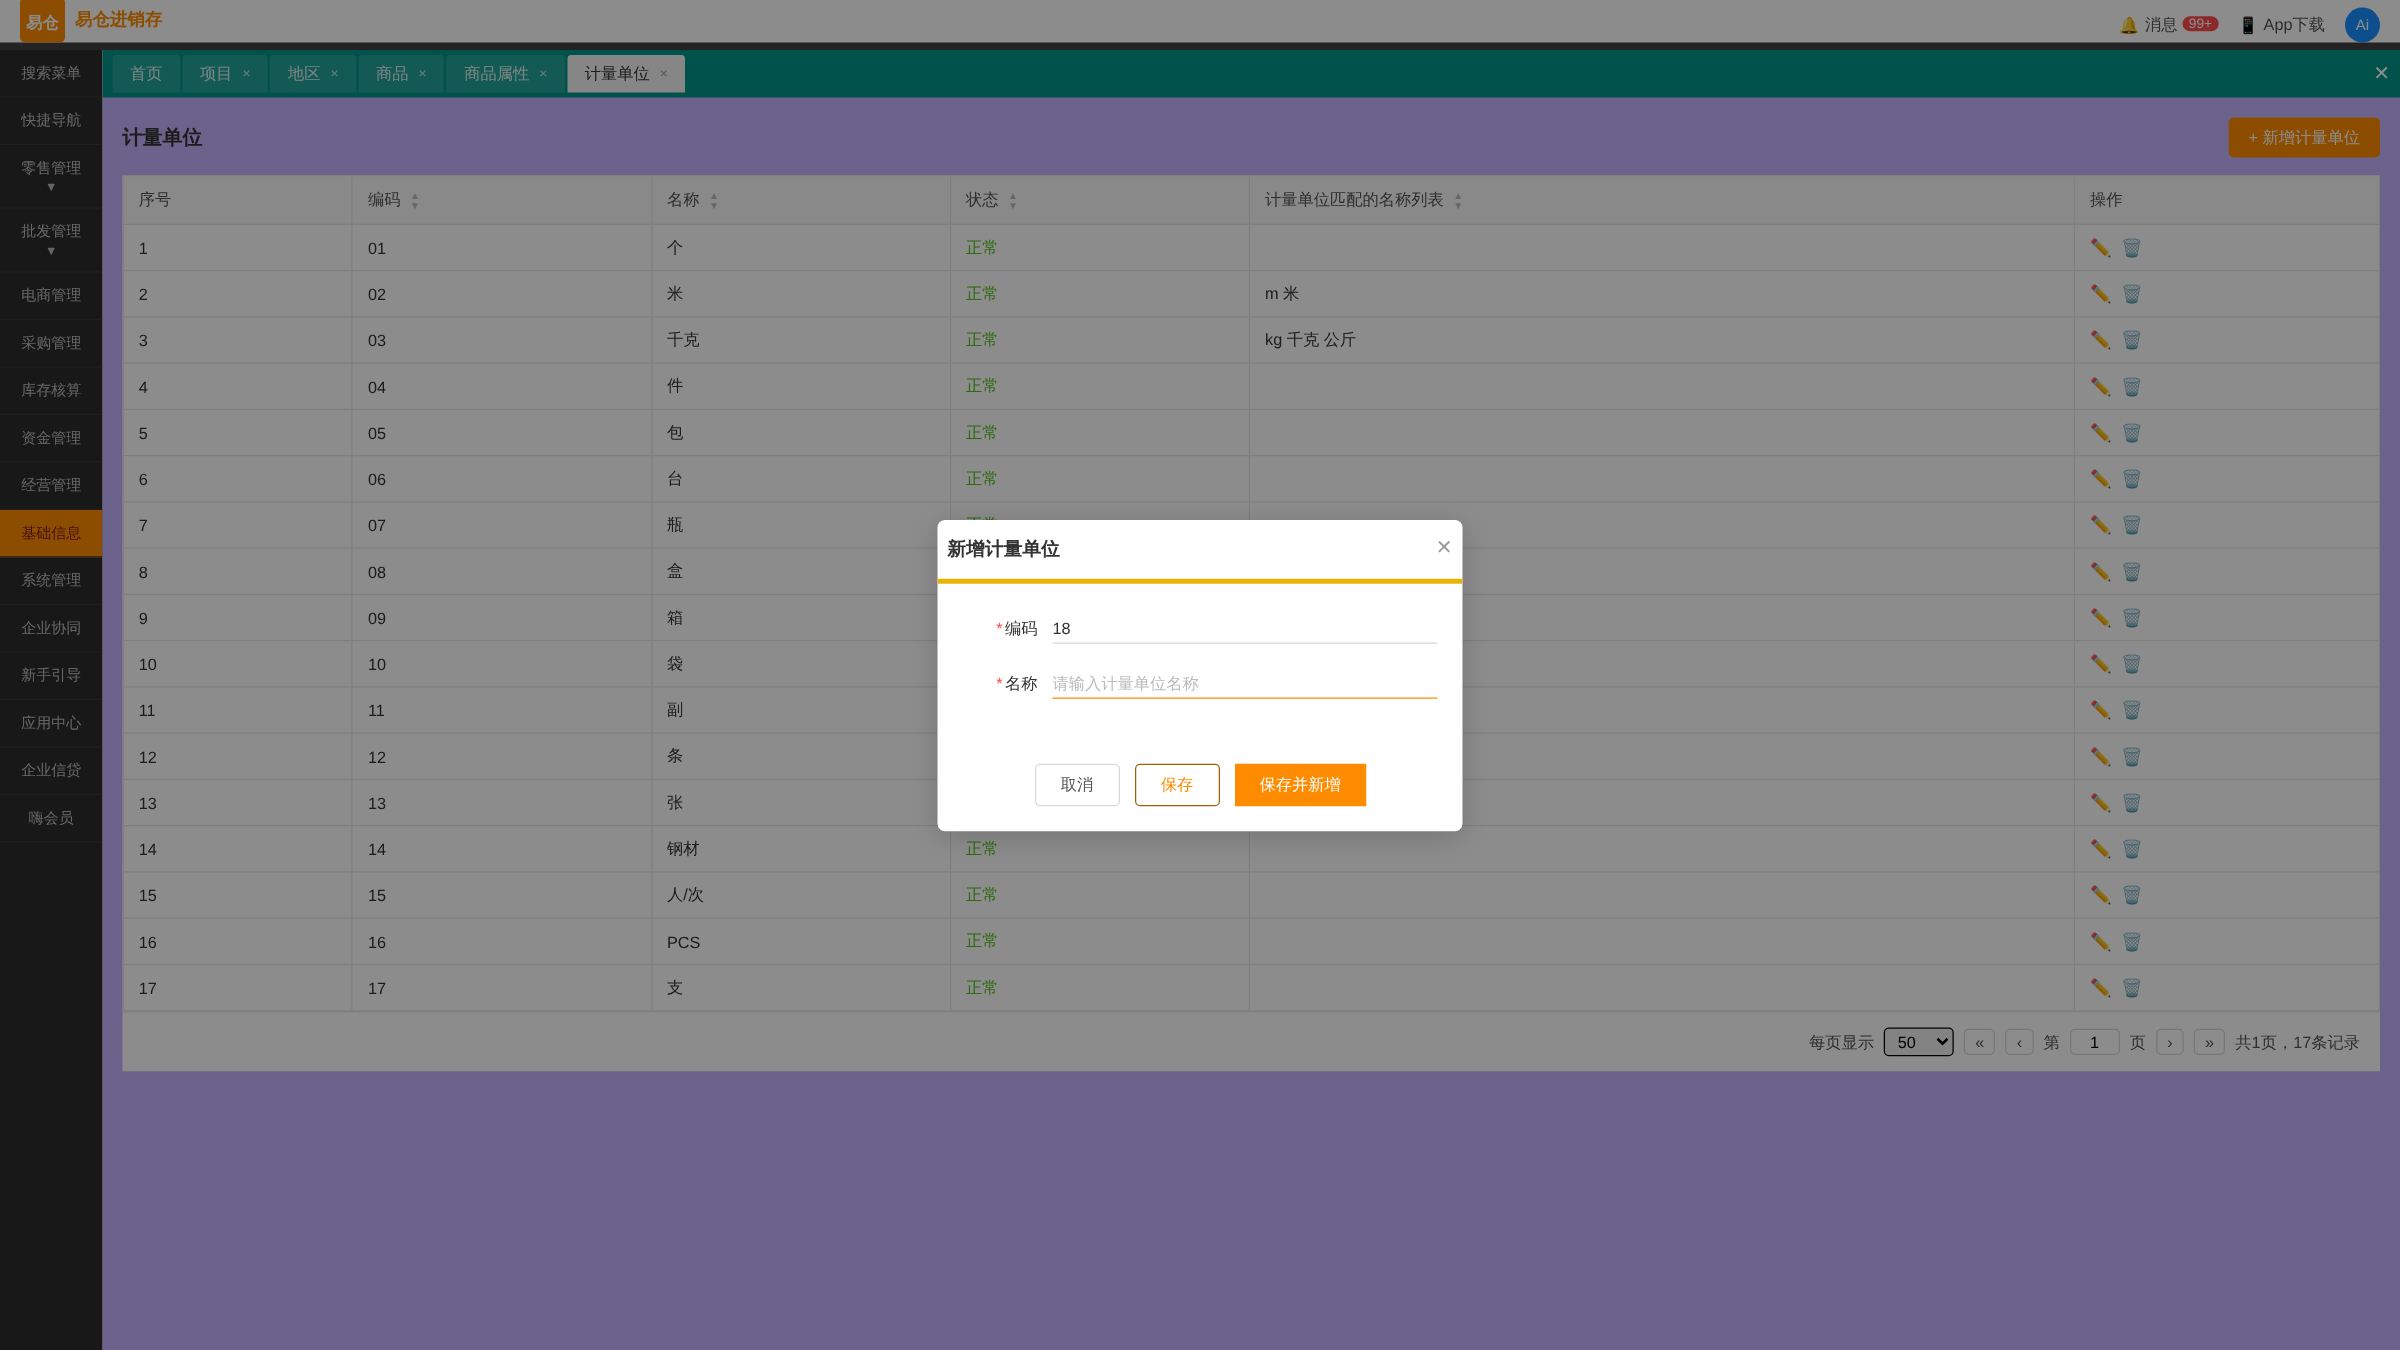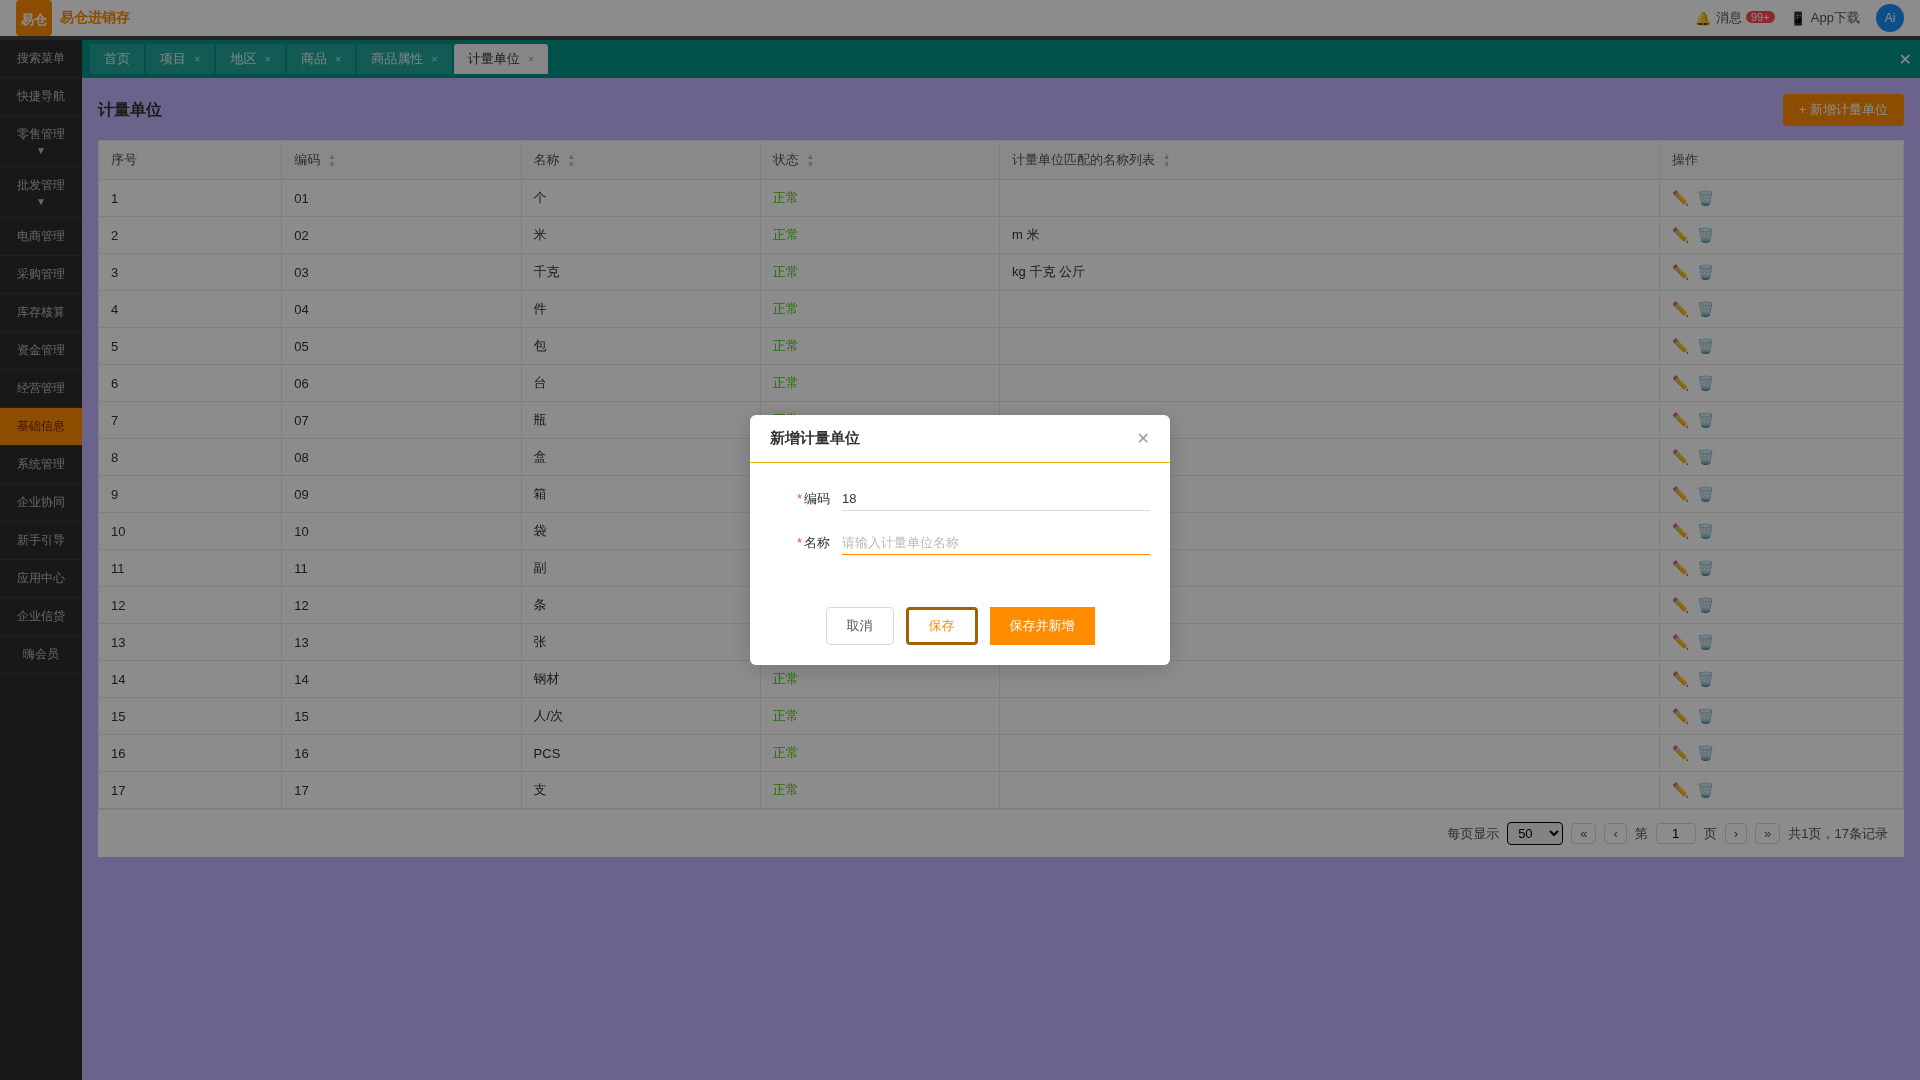--- a/index.html
+++ b/index.html
@@ -2,23 +2,23 @@
 <html><head>
   <meta charset="utf-8">
   <style>
     * { box-sizing: border-box; margin: 0; padding: 0; }
     body { font-family: 'Microsoft YaHei', Arial, sans-serif; font-size: 13px; background: #f5f5f5; color: #333; display: flex; flex-direction: column; height: 1080px; width: 1920px; overflow: hidden; }
 
     
     .top-header {
       height: 40px;
       background: #fff;
-      border-bottom: 4px solid #404040;
-      display: flex;
-      align-items: center;
+      border-bottom: 6px solid #404040;
+      display: flex;
+      align-items: flex-end;
       padding: 0 16px;
       justify-content: space-between;
       flex-shrink: 0;
     }
     .logo-area {
       display: flex;
       align-items: center;
       gap: 8px;
     }
     .logo-icon {
@@ -285,22 +285,22 @@
 
     
     .modal {
       background: #fff;
       border-radius: 6px;
       width: 420px;
       box-shadow: 0 4px 24px rgba(0,0,0,0.18);
       overflow: hidden;
     }
     .modal-header {
-      padding: 14px 20px;
-      border-bottom: 1px solid #eab308;
+      padding: 14px 8px;
+      border-bottom: 4px solid #eab308;
       display: flex;
       align-items: center;
       justify-content: space-between;
     }
     .modal-title {
       font-size: 15px;
       font-weight: 600;
       color: #333;
     }
     .modal-close {
@@ -351,21 +351,21 @@
     .btn-cancel {
       border: 1px solid #d9d9d9;
       background: #fff;
       color: #555;
       padding: 7px 20px;
       border-radius: 4px;
       cursor: pointer;
       font-size: 13px;
     }
     .btn-save {
-      border: 3px solid #a16207;
+      border: 1px solid #a16207;
       background: #fff;
       color: #ff8c00;
       padding: 7px 20px;
       border-radius: 4px;
       cursor: pointer;
       font-size: 13px;
     }
     .btn-save-new {
       background: #ff8c00;
       color: #fff;

